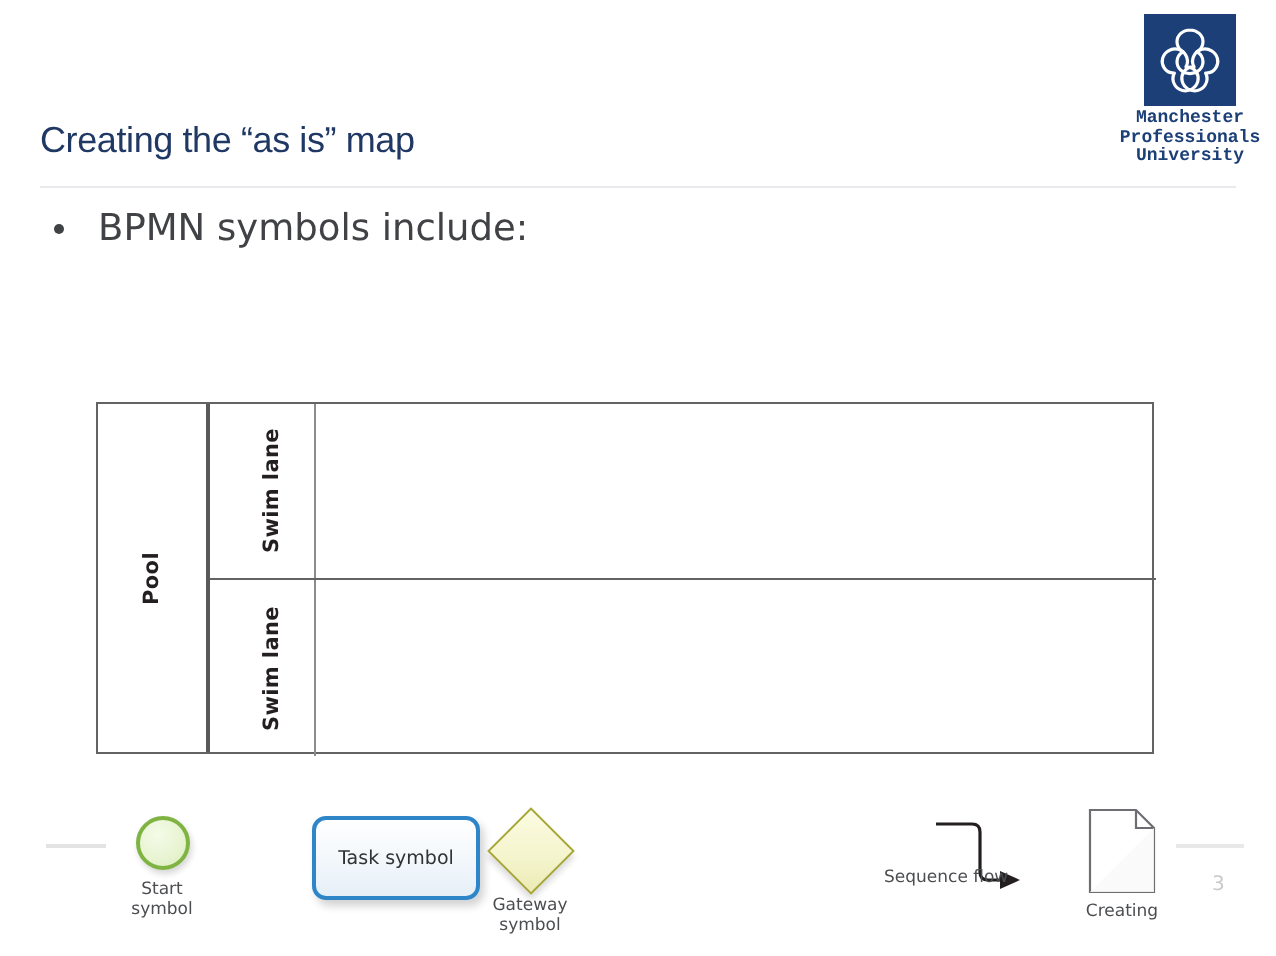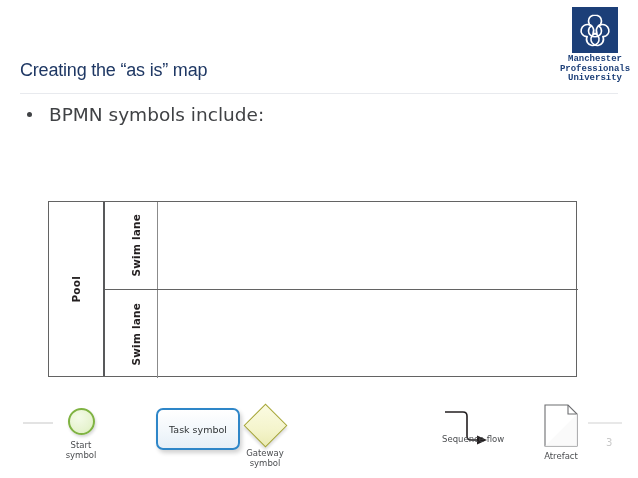--- a/index.html
+++ b/index.html
@@ -236,21 +236,21 @@
     height: 27px;
     margin: 0 auto 5px auto;
     border-radius: 50%;
     border: 3px solid #9e1b1b;
     background: radial-gradient(circle at 38% 32%, #fdeded 0%, #f8dcdc 60%, #f2cccc 100%);
     box-shadow: 1px 2px 3px rgba(0,0,0,0.16);
     box-sizing: border-box;
   }
 
   
-  .flow-wrap { left: 420px; top: 8px; width: 110px; text-align: center; }
+  .flow-wrap { left: 420px; top: 8px; width: 110px; text-align: right; }
   .flow-label {
     position: absolute;
     left: 22px;
     top: 28px;
     font-family: "DejaVu Sans", sans-serif;
     font-size: 8.5px;
     color: #4b4d50;
     white-space: nowrap;
   }
 
@@ -375,21 +375,21 @@
     </div>
 
     <div class="sym artefact-wrap">
       <div class="artefact-doc">
         <svg width="34" height="43" viewBox="0 0 34 43" aria-hidden="true">
           <path d="M1 1 H24 L33 10 V42 H1 Z" fill="#ffffff" stroke="#6d6e71" stroke-width="1.1"></path>
           <path d="M24 1 V10 H33" fill="none" stroke="#6d6e71" stroke-width="1.1"></path>
           <path d="M1 42 L33 10 V42 Z" fill="#fafafa" opacity="0.9"></path>
         </svg>
       </div>
-      <div class="sym-caption">Atrefact</div>
+      <div class="sym-caption">Creating</div>
     </div>
 
   </div>
 
   <div class="rule-left"></div>
   <div class="rule-right"></div>
   <div class="page-number">3</div>
 
 </div>
 

